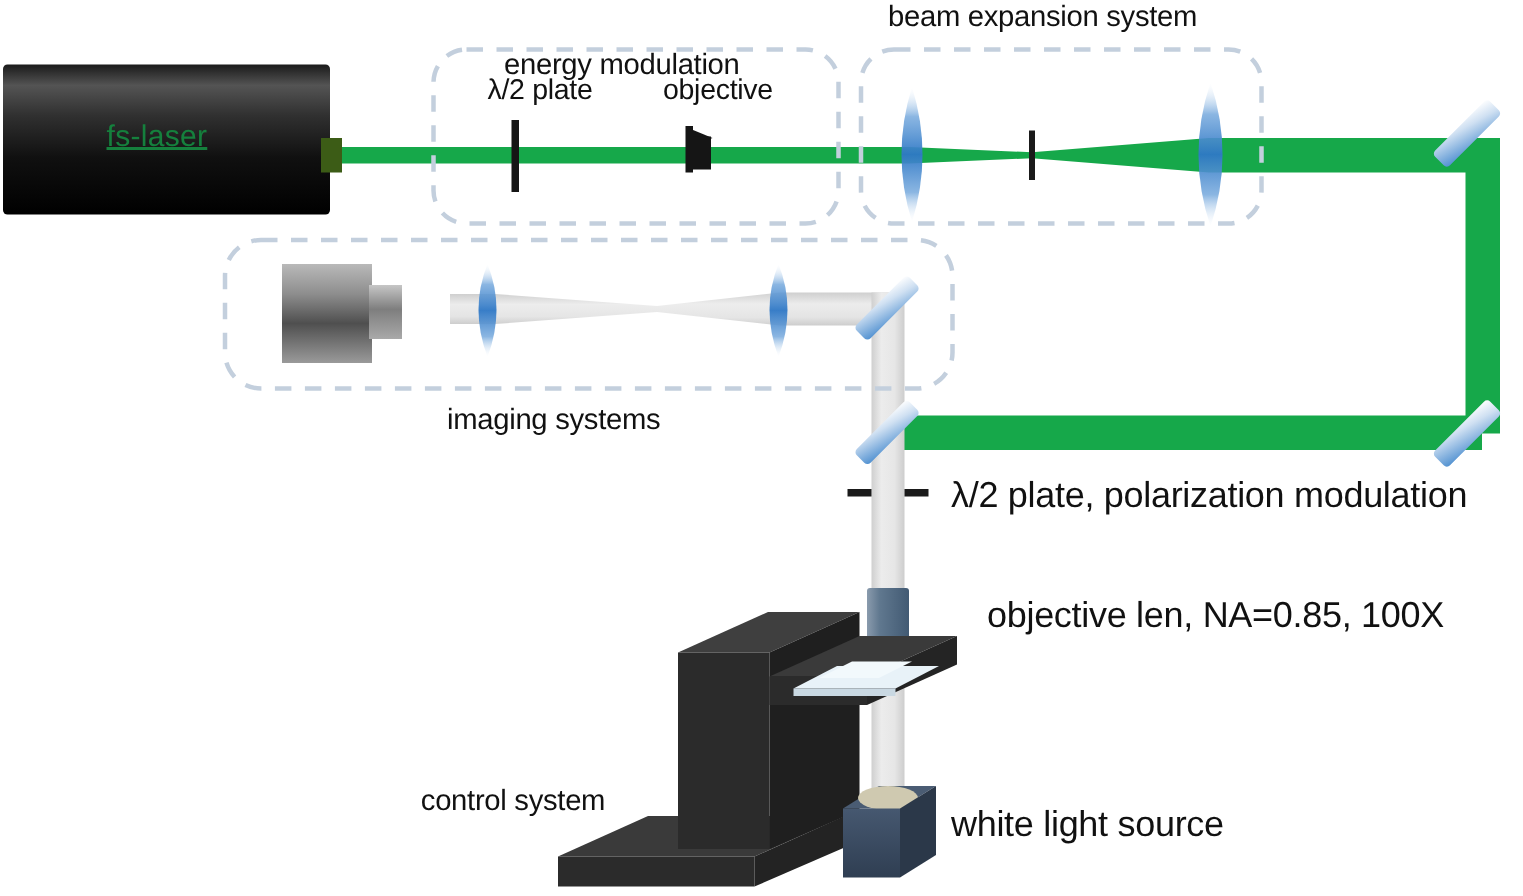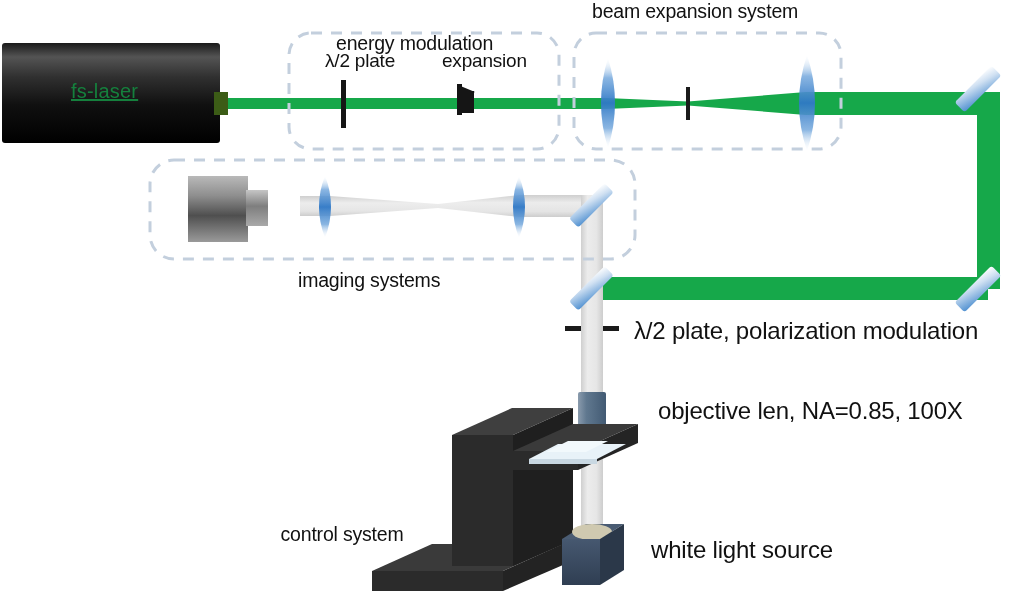--- a/index.html
+++ b/index.html
@@ -232,28 +232,28 @@
   </svg>
 
   <div class="lbl lbl-group" style="left:336px; top:0px;margin-top:32px;">energy modulation</div>
 
   <div class="lbl lbl-group" style="left:592px; top:0px;text-align:right;">beam expansion system</div>
 
   <div class="lbl lbl-group" style="left:266px; top:269px;margin-left:32px;">imaging systems</div>
 
   <div class="lbl lbl-comp" style="left:307px; top:50px;">λ/2 plate</div>
 
-  <div class="lbl lbl-comp" style="left:424px; top:50px;">expansion</div>
+  <div class="lbl lbl-comp" style="left:424px; top:50px;">objective</div>
 
   <div class="lbl lbl-laser" style="left:71px; top:80px;">fs-laser</div>
 
   <div class="lbl lbl-side" style="left:634px; top:317px;">λ/2 plate, polarization modulation</div>
 
   <div class="lbl lbl-side" style="left:658px; top:397px;">objective len, NA=0.85, 100X</div>
 
 
-  <div class="lbl lbl-side" style="left:651px; top:536px;">white light source</div>
+  <div class="lbl lbl-side" style="left:634px; top:536px;">white light source</div>
 
   <div class="lbl lbl-stage" style="left:249px; top:477px; width:186px;">
     <div>control system</div>
   </div>
 
 </div>
 
 </body></html>

